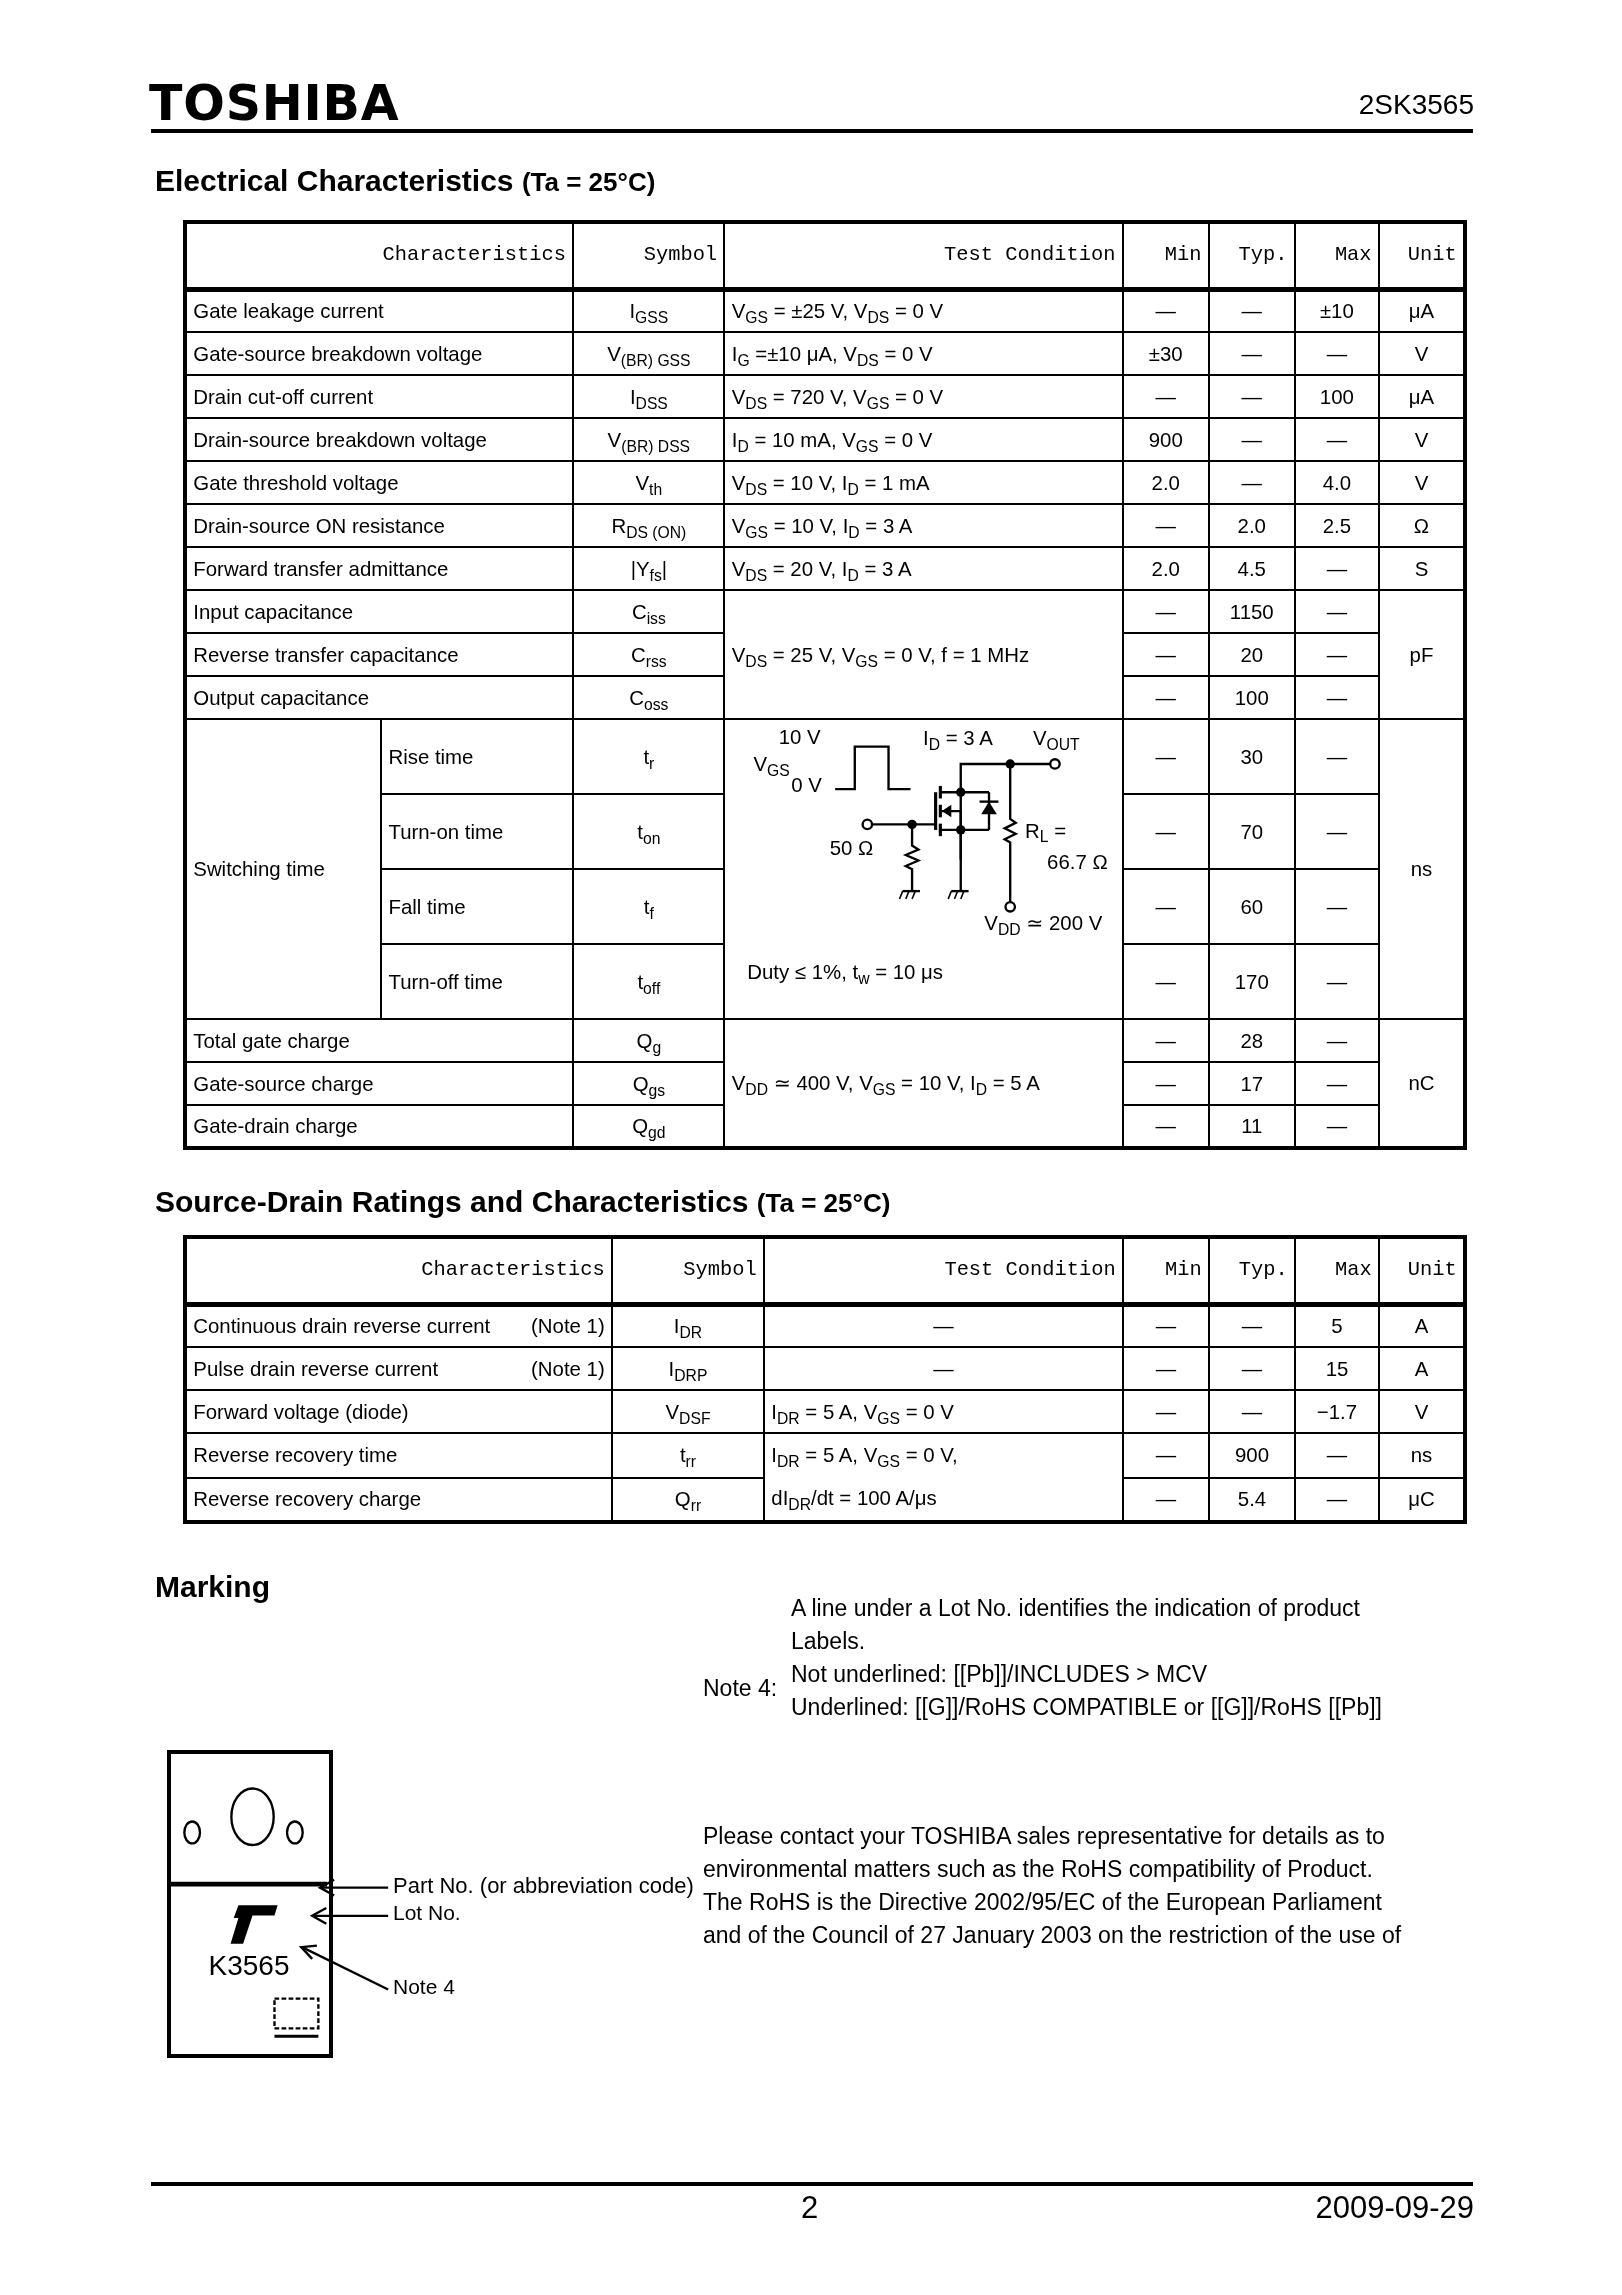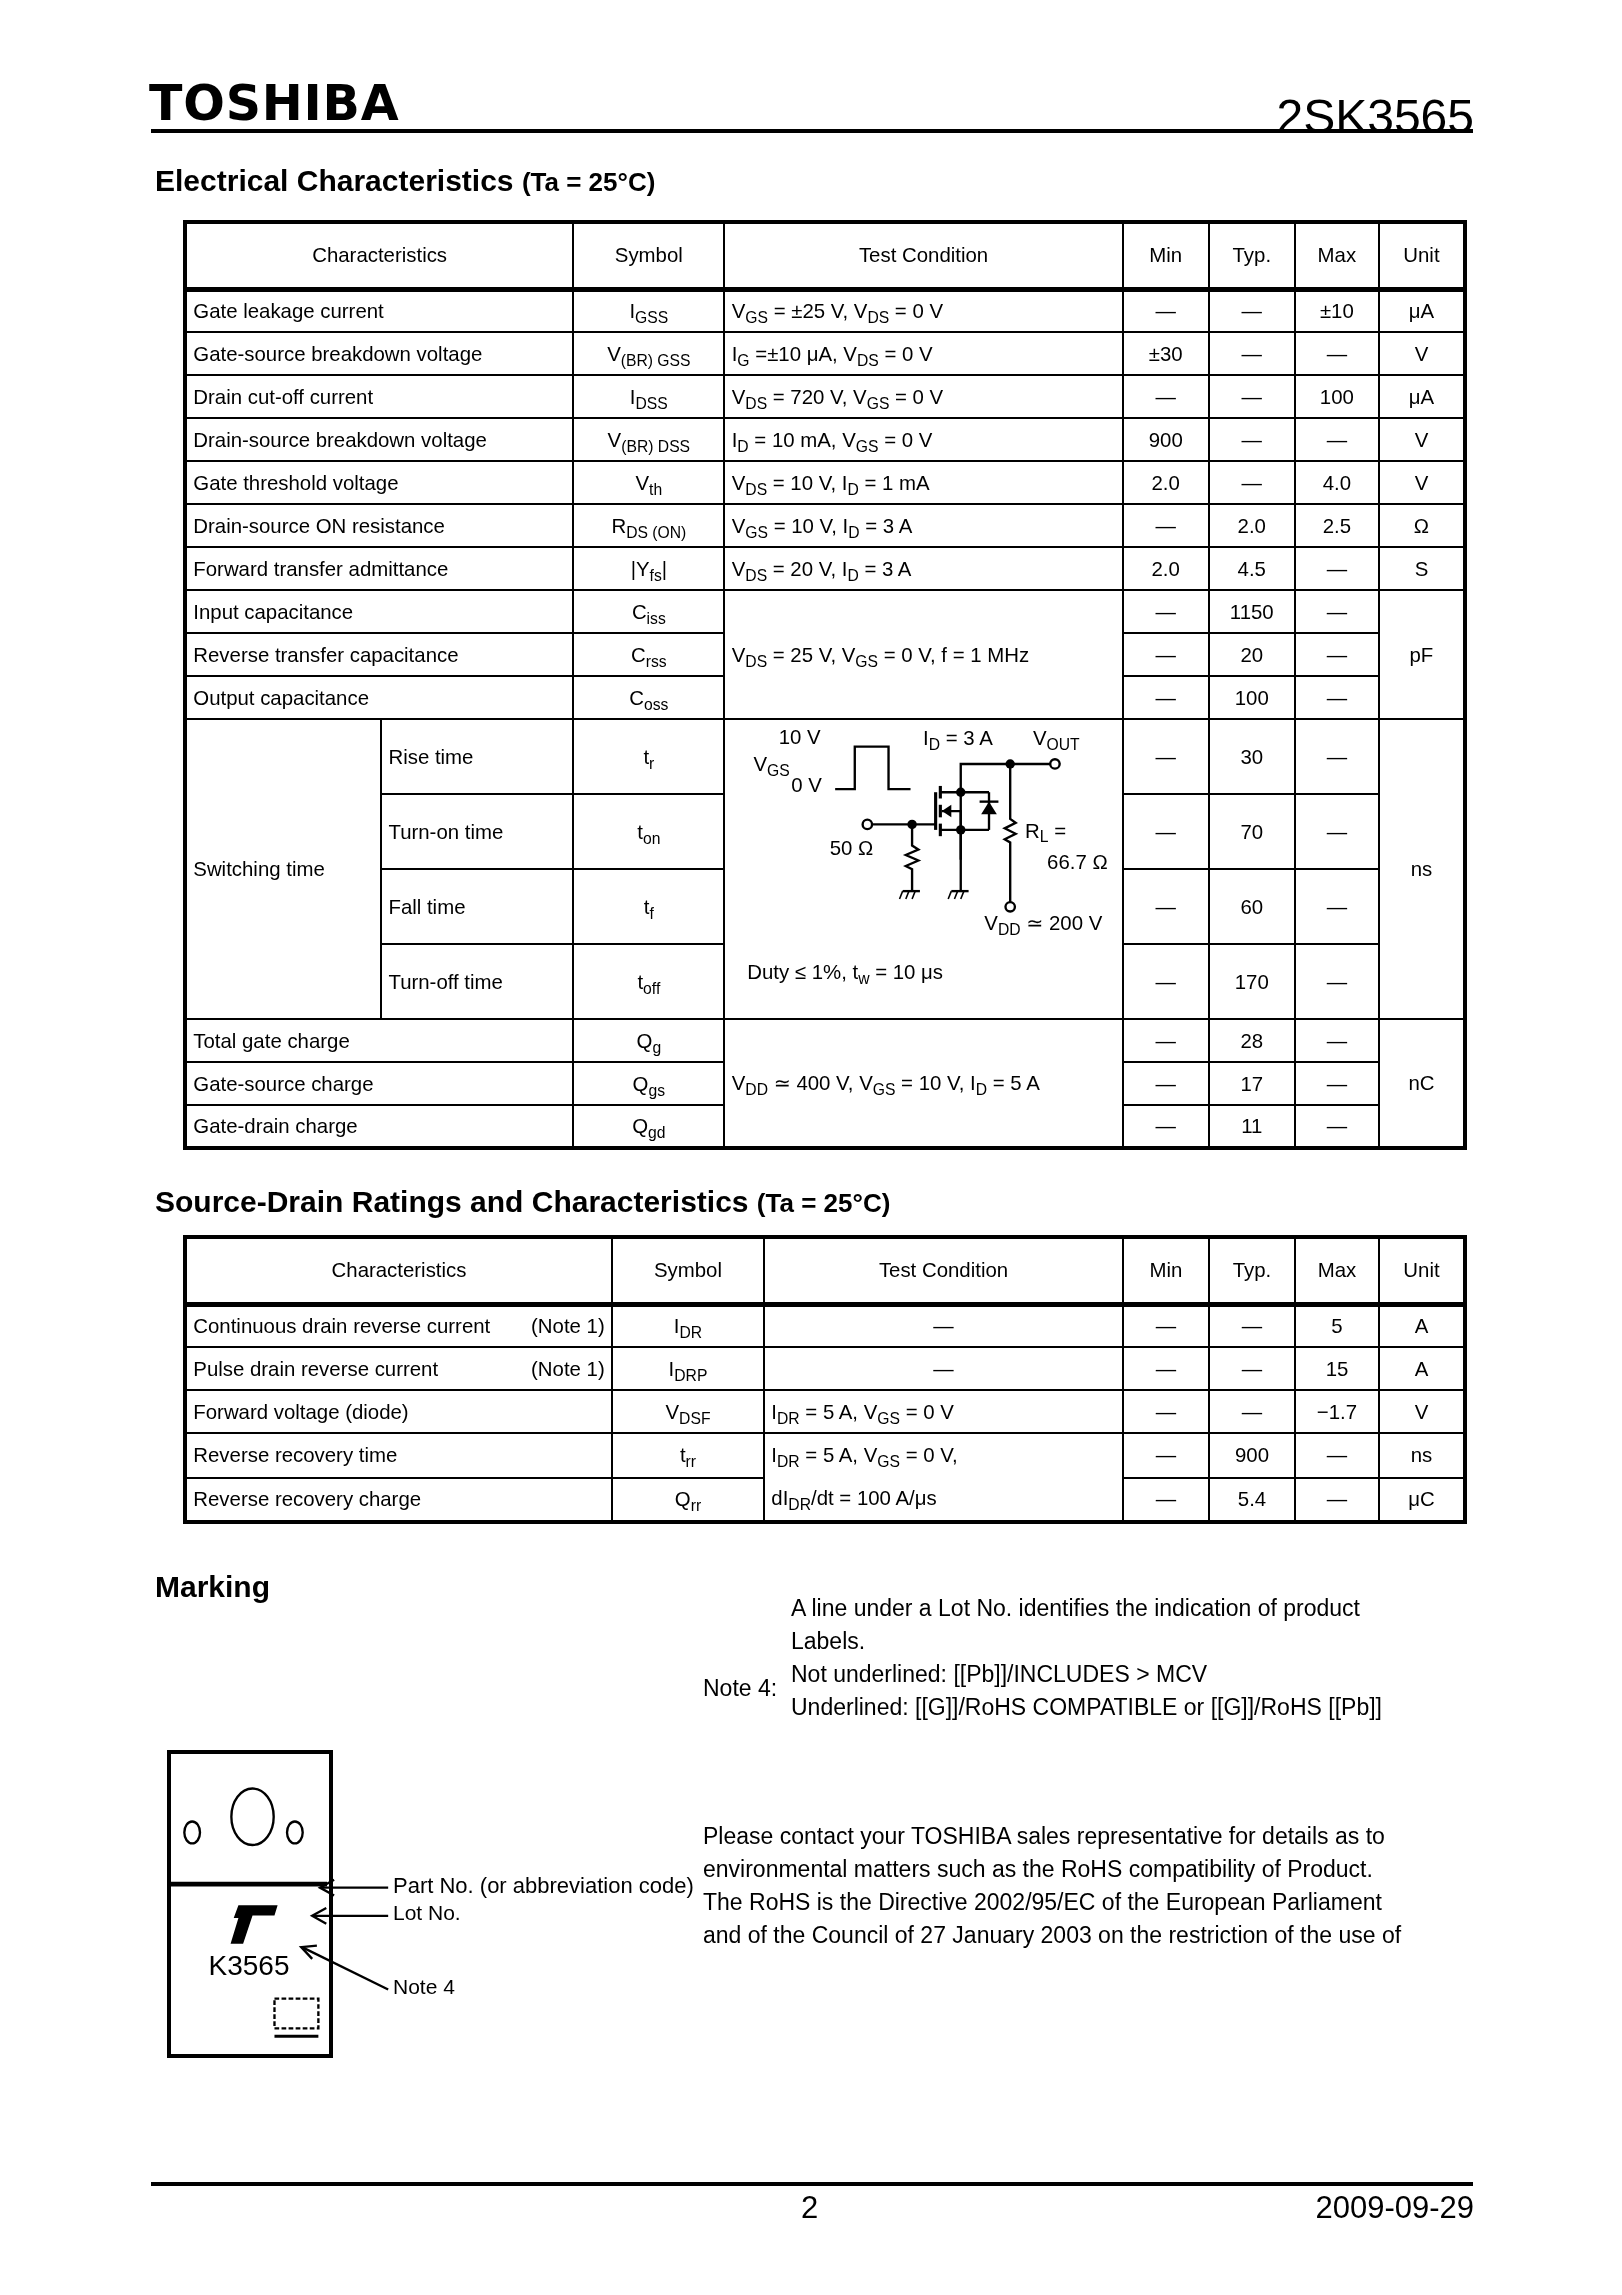--- a/index.html
+++ b/index.html
@@ -1,29 +1,29 @@
 <!DOCTYPE html>
 <html style="font-size:12.6px"><head>
 <meta charset="utf-8">
 <style>
   html, body { margin:0; padding:0; background:#ffffff; }
   body { width:1623px; height:2295px; position:relative; overflow:hidden;
          font-family:"Liberation Sans", sans-serif; color:#000; }
   .abs { position:absolute; }
   .logo { left:149px; top:79px; font-family:"DejaVu Sans", sans-serif; font-weight:bold;
           font-size:49px; letter-spacing:0.8px; line-height:50px; transform:scaleX(1.0); }
-  .partno { right:149px; top:97px; font-size:48px; line-height:39px; }
+  .partno { right:149px; top:85px; font-size:28px; line-height:39px; }
   .hrule { left:151px; width:1322px; height:3.9px; background:#000; }
   .h2 { left:155px; font-size:30px; font-weight:bold; line-height:35px; }
   .h2 .sub { font-size:26px; }
   table.spec { position:absolute; border-collapse:collapse; font-size:20.4px; line-height:22px;
                border:4.7px solid #000; table-layout:fixed; }
   table.spec td, table.spec th { border:2.4px solid #000; padding:0 6.3px; vertical-align:middle;
                font-weight:normal; overflow:hidden; white-space:nowrap; }
-  table.spec th { text-align:center; }
+  table.spec th { text-align:right;font-family:Liberation Mono, monospace; }
   table.spec thead tr { height:67px; }
   table.spec thead th { border-bottom:5.5px solid #000; }
   table.spec td.c { text-align:center; }
   table.spec td.l { text-align:left; }
   sub { font-size:15.7px; vertical-align:-4.7px; line-height:0; }
   .circuit { position:relative; width:100%; height:298px; }
   .circuit svg { position:absolute; left:0; top:0; }
   .pkg { left:167px; top:1750px; width:166px; height:308px; border:4.7px solid #000; box-sizing:border-box; }
   .note-text { font-size:23px; line-height:33px; }
   .footer-page { left:801px; top:2190px; font-size:31px; }

